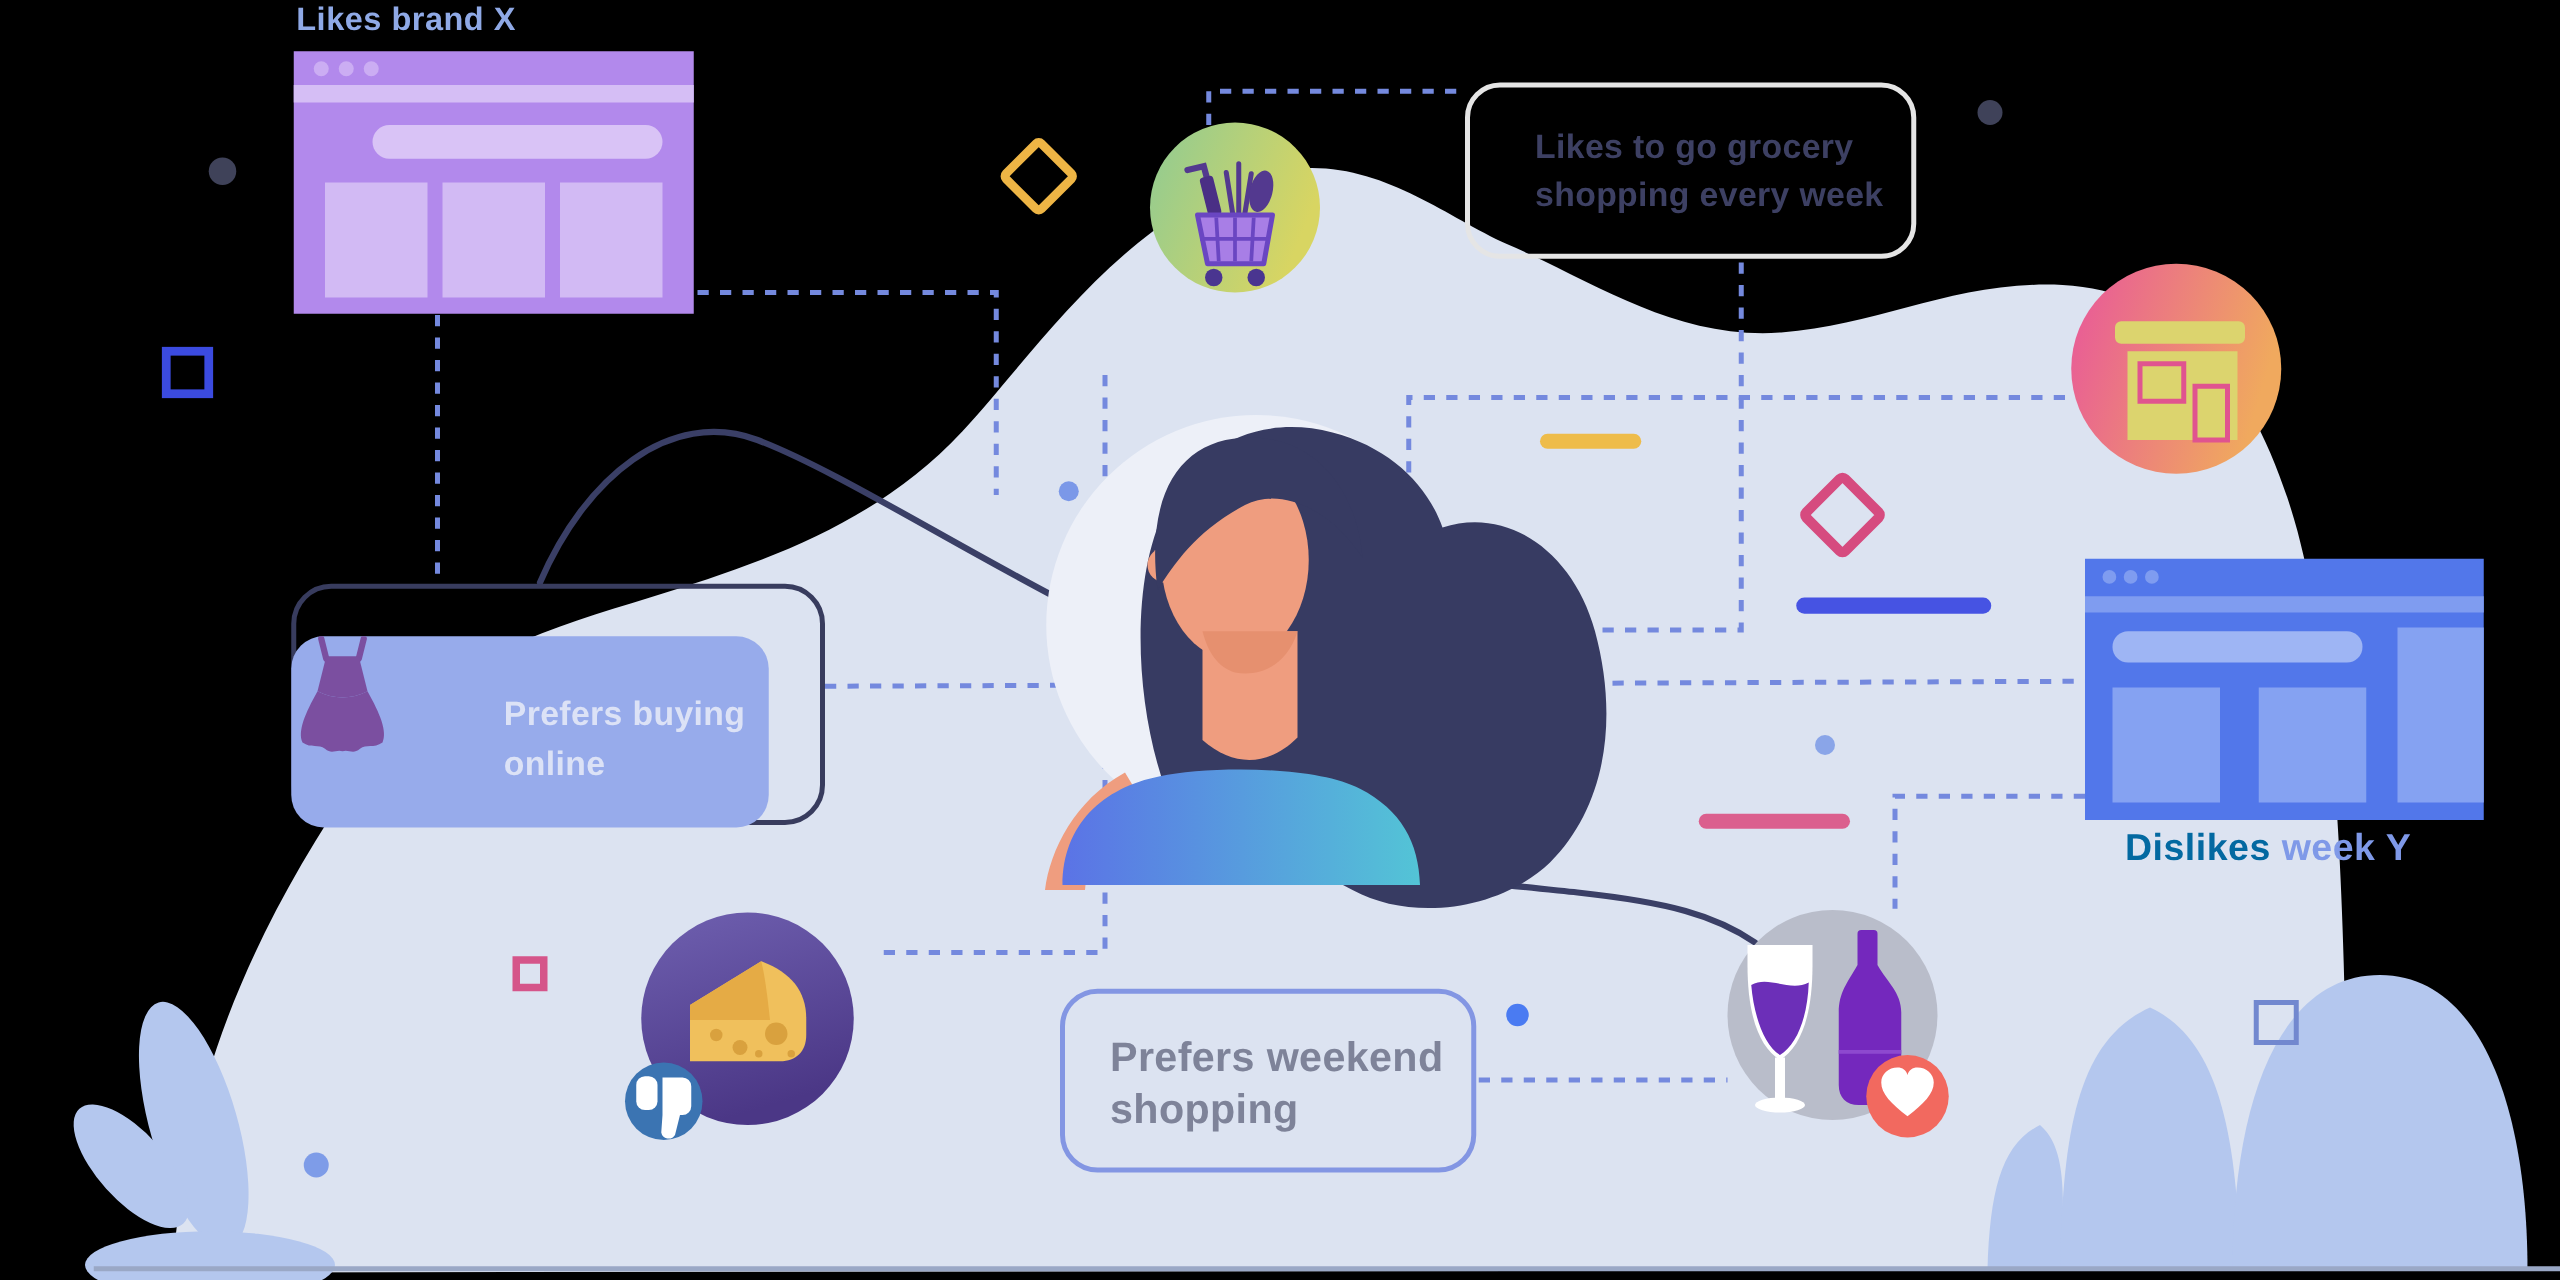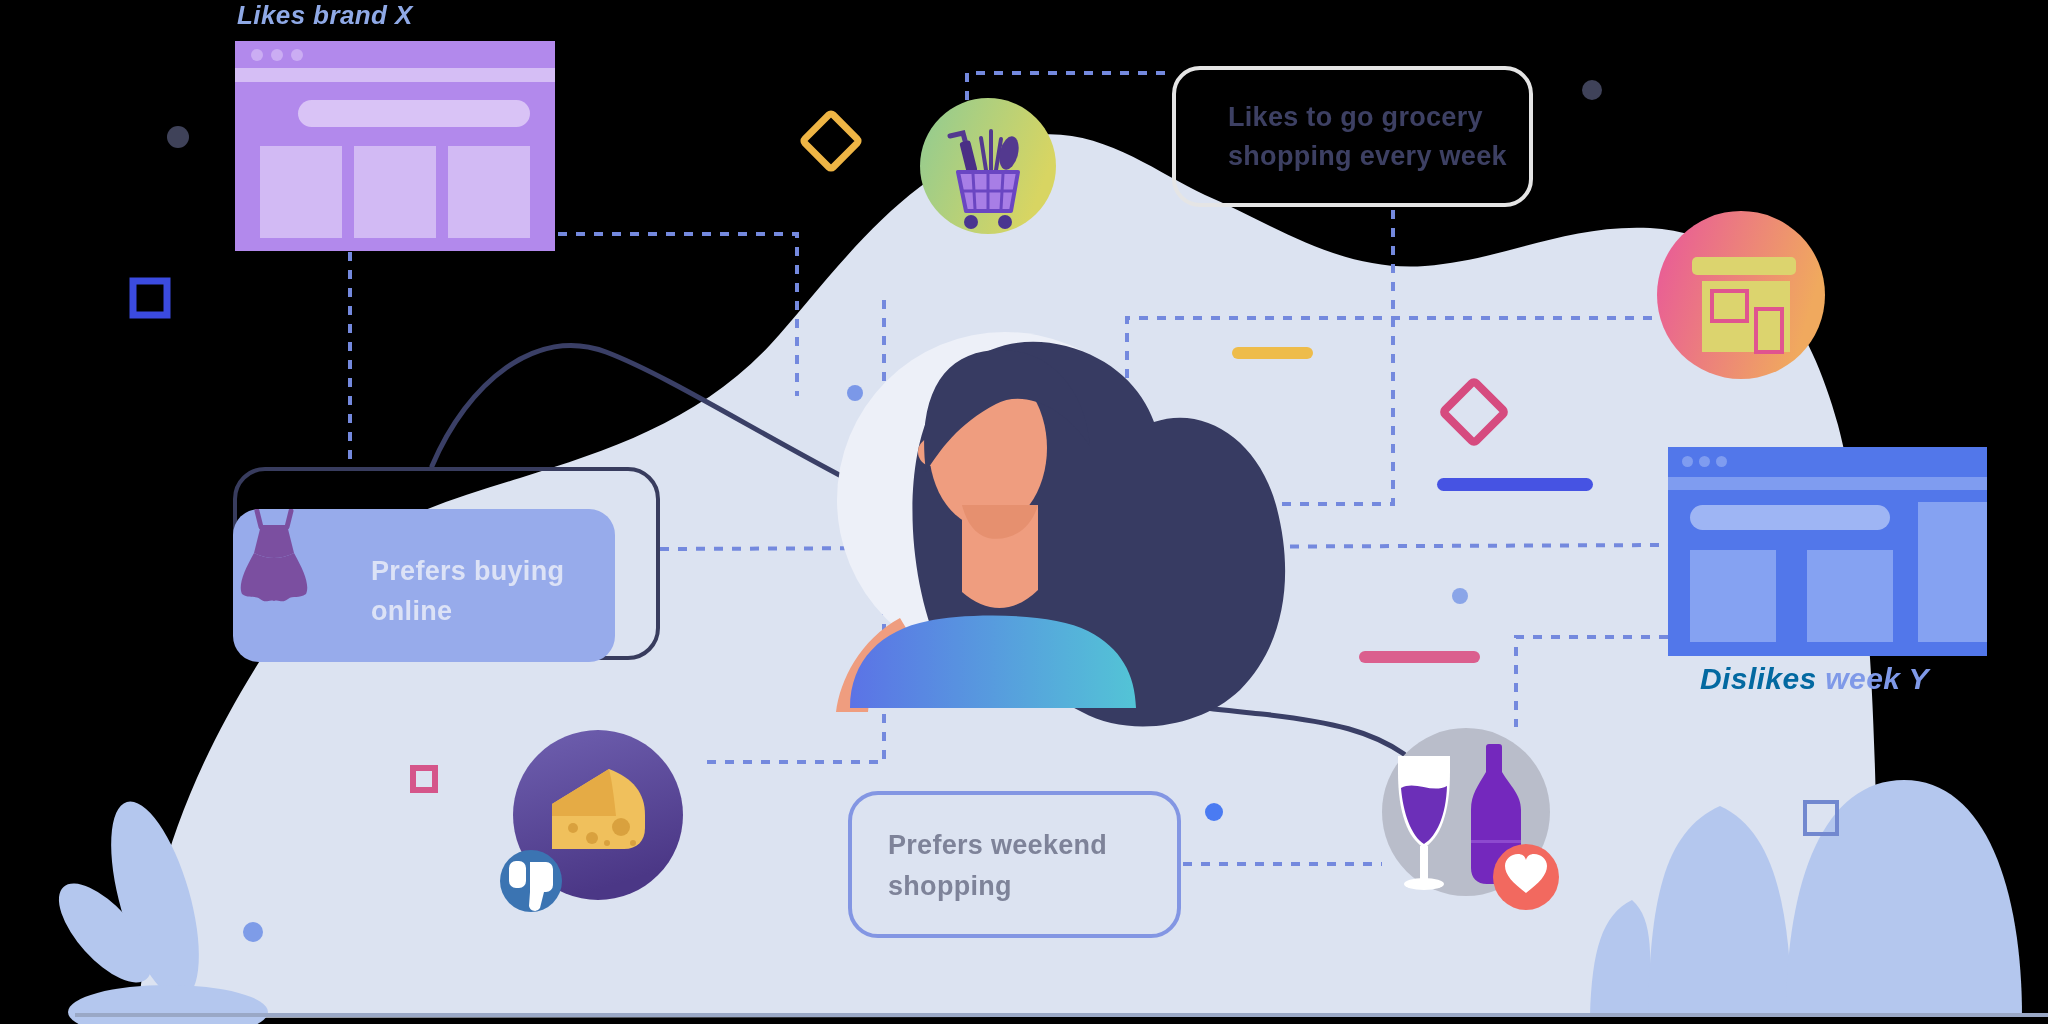--- a/index.html
+++ b/index.html
@@ -21,27 +21,27 @@
   .blueb .dot{width:11px;height:11px;top:9px;background:#7f9cf0;}
   .blueb .navstrip{top:30px;height:13px;background:#7f9cf0;}
   .blueb .searchbar{left:22px;top:58px;width:200px;height:25px;border-radius:13px;background:#9eb5f4;}
   .blueb .colbox{top:103px;width:86px;height:92px;background:#85a2f2;}
   .blueb .sidepanel{position:absolute;left:250px;top:55px;width:69px;height:140px;background:#85a2f2;}
   
   .callout{position:absolute;border-radius:30px;box-sizing:border-box;}
   .co-grocery{left:1172px;top:66px;width:361px;height:141px;border:4px solid #e5e5e5;border-radius:28px;}
   .co-grocery span{display:block;margin:28px 0 0 52px;width:300px;font-size:27px;line-height:39px;color:#3d4063;letter-spacing:.3px;}
   .co-weekend{left:848px;top:791px;width:333px;height:147px;border:4px solid #8396e3;}
-  .co-weekend span{display:block;margin:30px 0 0 36px;width:280px;font-size:27px;line-height:41px;color:#7e8399;letter-spacing:.3px;}
+  .co-weekend span{display:block;margin:30px 0 0 36px;width:280px;font-size:33px;line-height:41px;color:#7e8399;letter-spacing:.3px;}
   .co-online-outline{left:233px;top:467px;width:427px;height:193px;border:4px solid #383c5e;border-radius:32px;background:transparent;}
-  .co-online-fill{left:233px;top:509px;width:382px;height:153px;border-radius:26px;background:#97abeb;}
+  .co-online-fill{left:233px;top:509px;width:382px;height:153px;border-radius:26px;background:#97abeb;padding-left:32px;}
   .co-online-fill span{display:block;margin:42px 0 0 138px;width:230px;font-size:27px;line-height:40px;color:#dce2f6;letter-spacing:.3px;}
   .dress{position:absolute;left:26px;top:26px;}
   
-  .lbl{position:absolute;white-space:nowrap;font-style:italic;}
+  .lbl{position:absolute;white-space:nowrap;}
   .lbl-brandx{left:237px;top:0px;font-size:26px;color:#8fa9e6;letter-spacing:.4px;}
   .lbl-brandy{left:1700px;top:662px;font-size:30px;letter-spacing:.4px;}
   .lbl-brandy .lt{color:#0369a1;}
   .lbl-brandy .dk{color:#7f99e8;}
 </style>
 </head>
 <body>
 
 <div class="stage">
 

